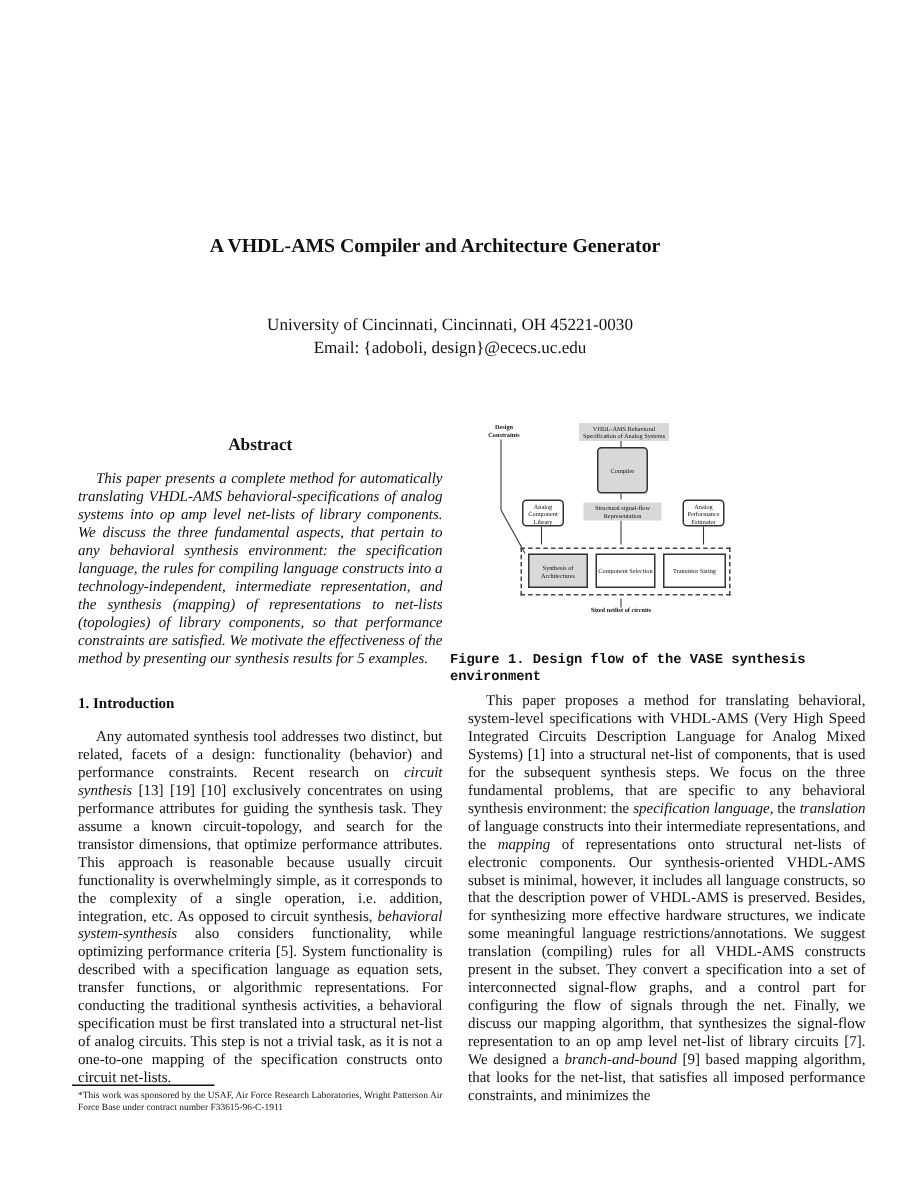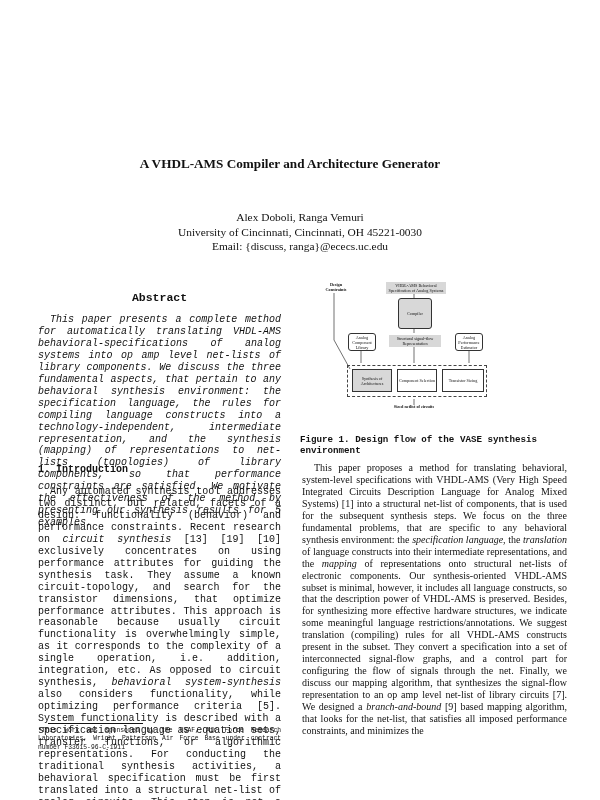--- a/index.html
+++ b/index.html
@@ -1,22 +1,22 @@
 <!DOCTYPE html>
 <html><head>
 <meta charset="utf-8">
 <style>
   html,body{margin:0;padding:0;background:#fff;}
   body{width:600px;height:800px;position:relative;overflow:hidden;font-family:"Liberation Serif",serif;color:#111;}
   .abs{position:absolute;}
   .title{left:0;width:580px;top:155px;text-align:center;font-weight:bold;font-size:13.2px;line-height:18px;}
   .title sup{font-size:8px;}
   .authors{left:0;width:600px;top:210px;text-align:center;font-size:11.4px;line-height:14.6px;}
-  .colL{left:38px;width:243px;font-family:Liberation Mono, monospace;}
-  .colR{left:302px;width:265px;}
+  .colL{left:52px;width:243px;}
+  .colR{left:312px;width:265px;}
   .h-abs{font-weight:bold;font-size:11.5px;text-align:center;}
   .p{font-size:10px;line-height:11.95px;text-align:justify;margin:0;}
   .p.ind{text-indent:12px;}
   .it{font-style:italic;}
   .h-sec{font-weight:bold;font-size:10px;}
   .fnrule{left:48px;width:95px;top:723px;border-top:1px solid #111;}
   .fn{font-size:6.3px;line-height:8.4px;text-align:justify;}
   .cap{font-family:"Liberation Sans",sans-serif;font-weight:bold;font-size:9.2px;line-height:11px;}
   
   .fig{left:322px;top:280px;width:165px;height:130px;}
@@ -26,23 +26,22 @@
   .lbl{position:absolute;font-size:4.2px;line-height:5px;text-align:center;font-weight:bold;}
   .dashed{position:absolute;border:1px dashed #444;box-sizing:border-box;}
 </style>
 </head>
 <body>
 
 <div class="abs title">
   <div>A VHDL-AMS Compiler and Architecture Generator</div>
 </div>
 <div class="abs authors">
-  <div>Alex Doboli, Ranga Vemuri</div>
   <div>University of Cincinnati, Cincinnati, OH 45221-0030</div>
-  <div>Email: {discuss, ranga}@ececs.uc.edu</div>
+  <div>Email: {adoboli, design}@ececs.uc.edu</div>
 </div>
 
 <div class="abs colL h-abs" style="top:291px;">Abstract</div>
 <p class="abs colL p ind it" style="top:314px;">This paper presents a complete method for automatically translating VHDL-AMS behavioral-specifications of analog systems into op amp level net-lists of library components. We discuss the three fundamental aspects, that pertain to any behavioral synthesis environment: the specification language, the rules for compiling language constructs into a technology-independent, intermediate representation, and the synthesis (mapping) of representations to net-lists (topologies) of library components, so that performance constraints are satisfied. We motivate the effectiveness of the method by presenting our synthesis results for 5 examples.</p>
 
 <div class="abs colL h-sec" style="top:464px;">1. Introduction</div>
 <p class="abs colL p ind" style="top:486px;"><span>Any automated synthesis tool addresses two distinct, but related, facets of a design: functionality (behavior) and performance constraints. Recent research on </span><span class="it">circuit synthesis</span><span> [13] [19] [10] exclusively concentrates on using performance attributes for guiding the synthesis task. They assume a known circuit-topology, and search for the transistor dimensions, that optimize performance attributes. This approach is reasonable because usually circuit functionality is overwhelmingly simple, as it corresponds to the complexity of a single operation, i.e. addition, integration, etc. As opposed to circuit synthesis, </span><span class="it">behavioral system-synthesis</span><span> also considers functionality, while optimizing performance criteria [5]. System functionality is described with a specification language as equation sets, transfer functions, or algorithmic representations. For conducting the traditional synthesis activities, a behavioral specification must be first translated into a structural net-list of analog circuits. This step is not a trivial task, as it is not a one-to-one mapping of the specification constructs onto circuit net-lists.</span></p>
 
 <div class="abs fnrule"></div>
 <div class="abs colL fn" style="top:727px;">*This work was sponsored by the USAF, Air Force Research Laboratories, Wright Patterson Air Force Base under contract number F33615-96-C-1911</div>

